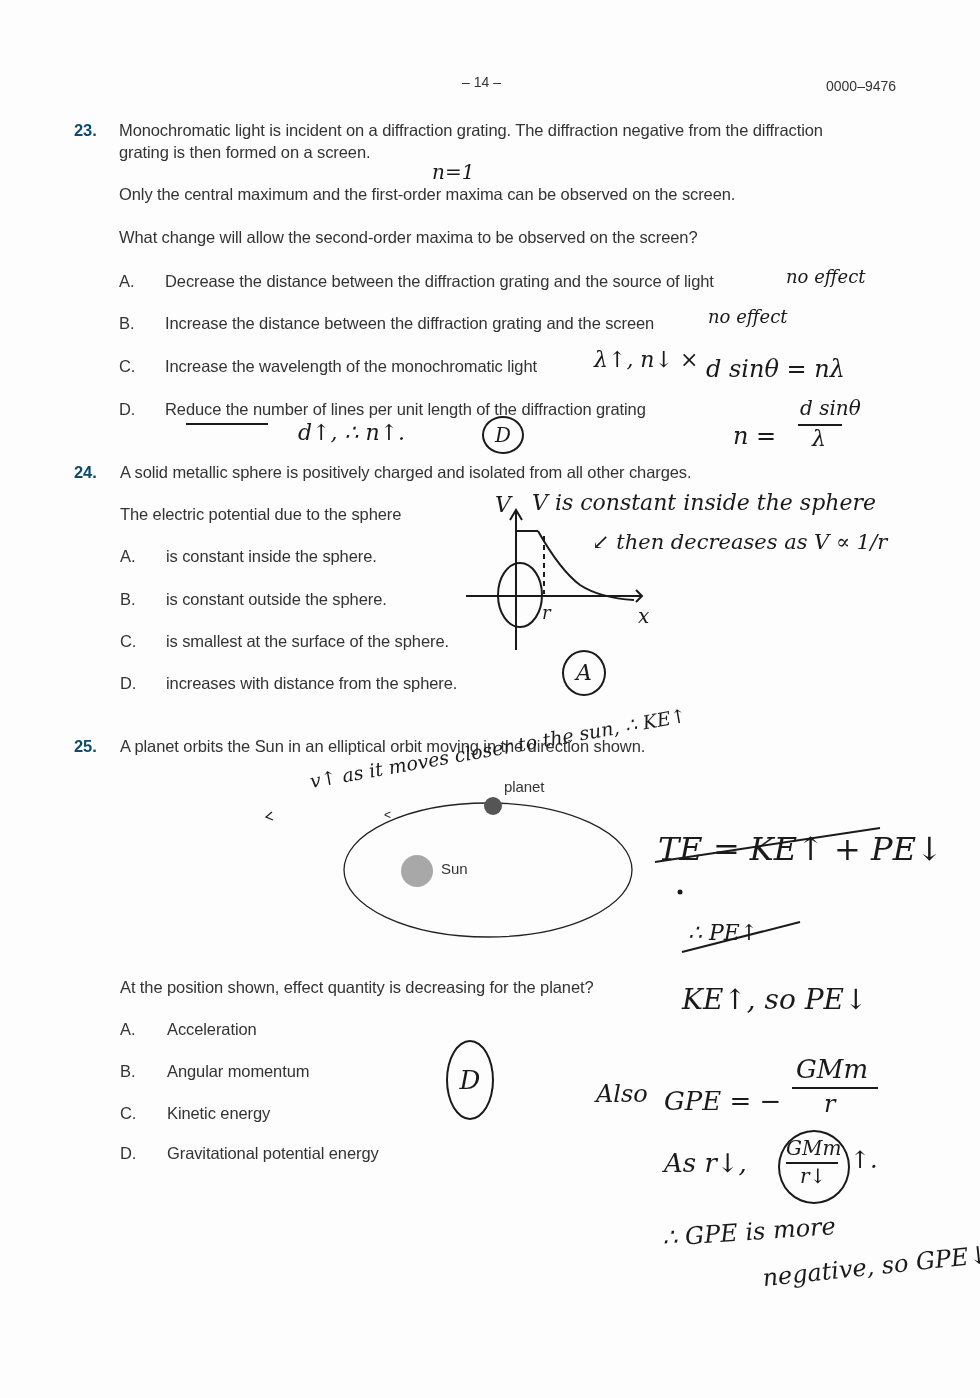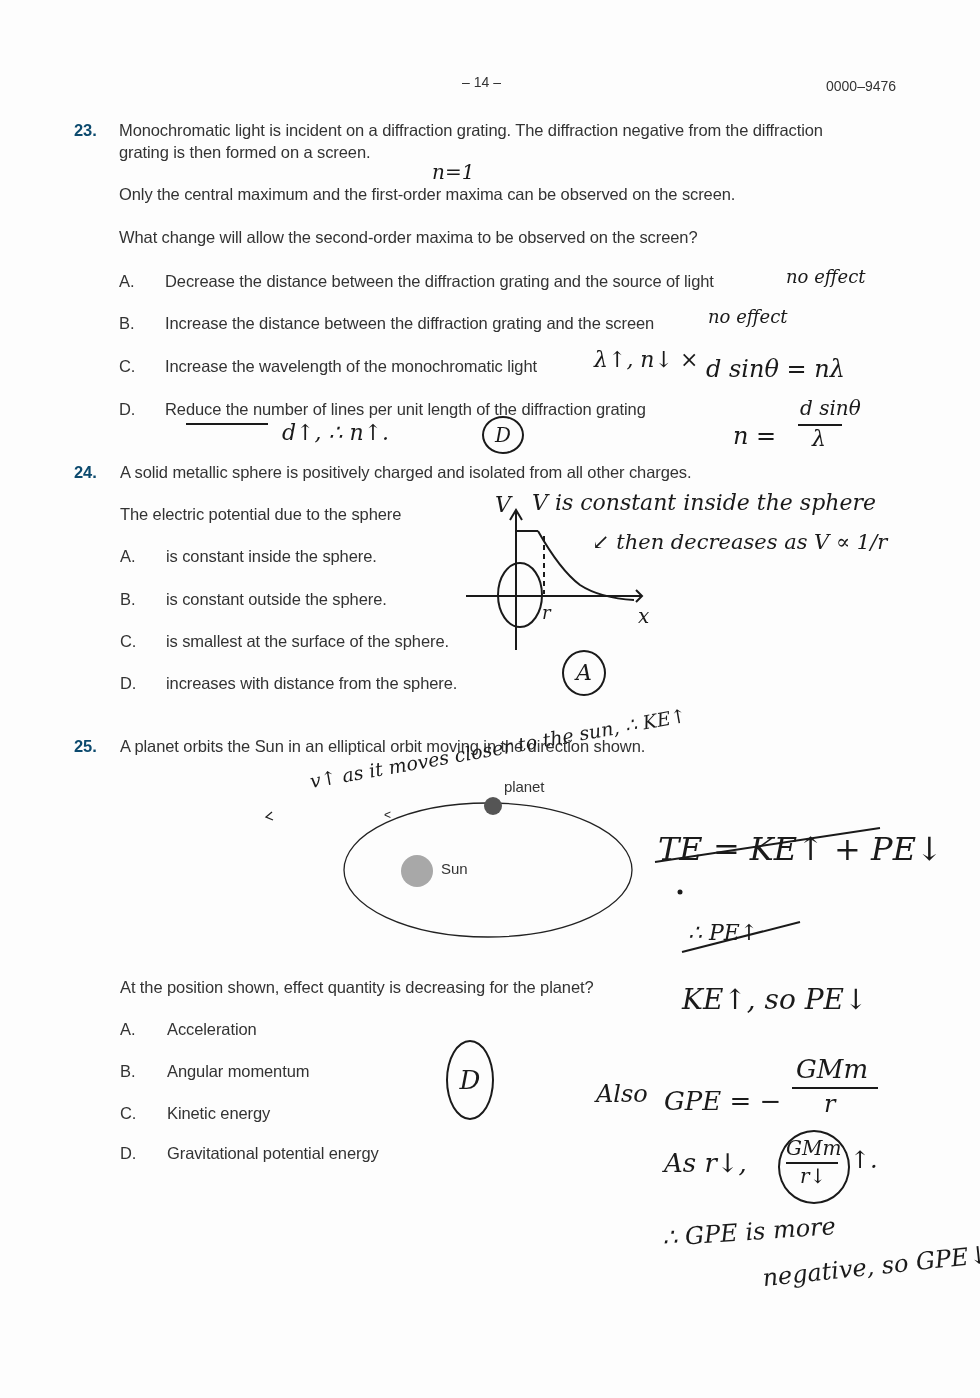--- a/index.html
+++ b/index.html
@@ -35,21 +35,21 @@
   <div class="abs hand" style="left:708px;top:306px;font-size:18px;">no effect</div>
 
   <div class="abs print" style="left:119px;top:357px;">C.</div>
   <div class="abs print" style="left:165px;top:357px;">Increase the wavelength of the monochromatic light</div>
   <div class="abs hand" style="left:594px;top:347px;font-size:22px;">λ↑, n↓ ×</div>
   <div class="abs hand" style="left:706px;top:355px;font-size:24px;">d sinθ = nλ</div>
 
   <div class="abs print" style="left:119px;top:400px;">D.</div>
   <div class="abs print" style="left:165px;top:400px;">Reduce the number of lines per unit length of the diffraction grating</div>
   <div class="abs" style="left:186px;top:423px;width:82px;height:2px;background:#1a1a1a;"></div>
-  <div class="abs hand" style="left:282px;top:420px;font-size:22px;font-style:italic;">d↑, ∴ n↑.</div>
+  <div class="abs hand" style="left:298px;top:420px;font-size:22px;font-style:italic;">d↑, ∴ n↑.</div>
   <div class="abs hand" style="left:482px;top:416px;width:38px;height:34px;border:2px solid #1a1a1a;border-radius:50%;text-align:center;line-height:34px;font-size:20px;">
     <span>D</span>
   </div>
   <div class="abs hand" style="left:733px;top:422px;font-size:24px;">n =</div>
   <div class="abs hand" style="left:800px;top:396px;font-size:20px;">d sinθ</div>
   <div class="abs" style="left:798px;top:424px;width:44px;height:2px;background:#1a1a1a;"></div>
   <div class="abs hand" style="left:812px;top:426px;font-size:22px;">λ</div>
 </div>
 
 <div>

